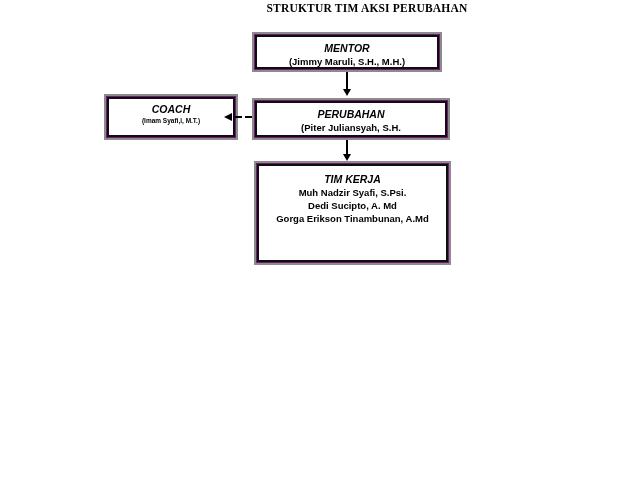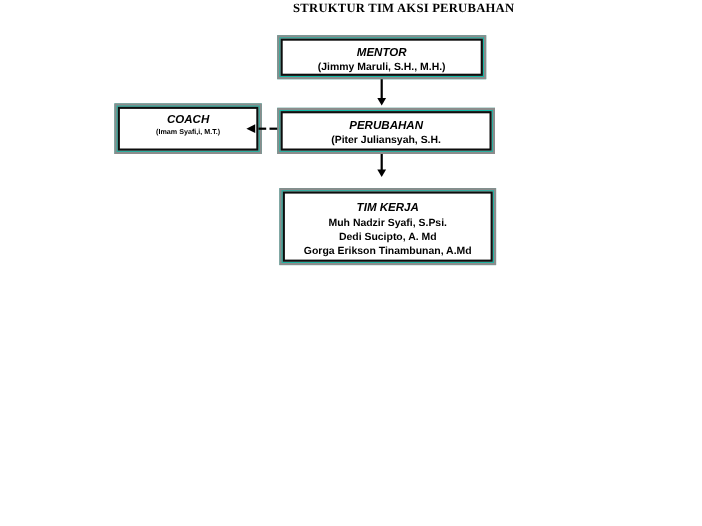--- a/index.html
+++ b/index.html
@@ -37,21 +37,21 @@
     font-size: 11.5px;
     letter-spacing: 0.2px;
     color: #000000;
     white-space: nowrap;
   }
 
   
   .node {
     position: absolute;
     box-sizing: border-box;
-    background: #14b8a6;
+    background: #701a75;
     border: 2px solid #8c8c8c;
     padding: 1px;
   }
   .node-inner {
     box-sizing: border-box;
     width: 100%;
     height: 100%;
     border: 2px solid #0d0d0d;
     background: #ffffff;
     padding-top: 5px;
@@ -75,21 +75,21 @@
   }
   .node-sub.tiny {
     font-size: 6.5px;
     line-height: 10px;
   }
 
   
   #node-mentor   { left: 204px; top: 32px;  width: 190px; height: 40px; }
   #node-coach    { left: 56px;  top: 94px;  width: 134px; height: 46px; }
   #node-reformer { left: 204px; top: 98px;  width: 198px; height: 42px; }
-  #node-timkerja { left: 206px; top: 171px; width: 197px; height: 70px; }
+  #node-timkerja { left: 206px; top: 161px; width: 197px; height: 104px; }
 
   #node-coach .node-inner { padding-top: 4px; }
   #node-timkerja .node-inner { padding-top: 7px; }
 
   
   .conn { position: absolute; }
 
   .vline {
     background: #000000;
     width: 2px;

